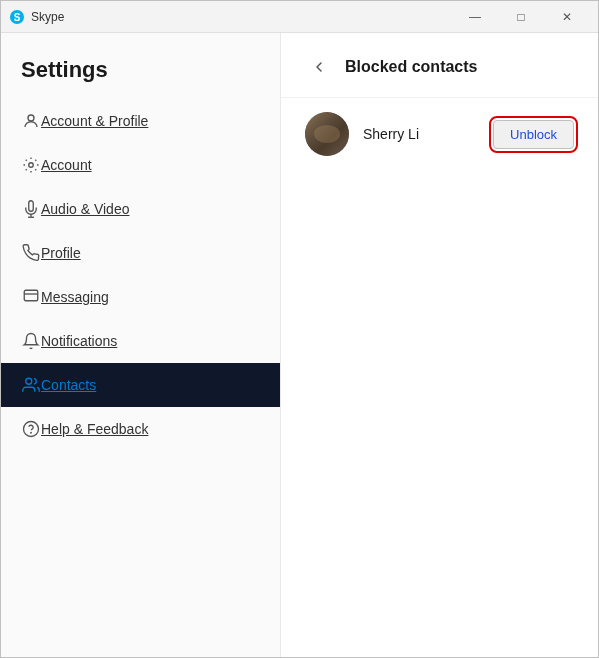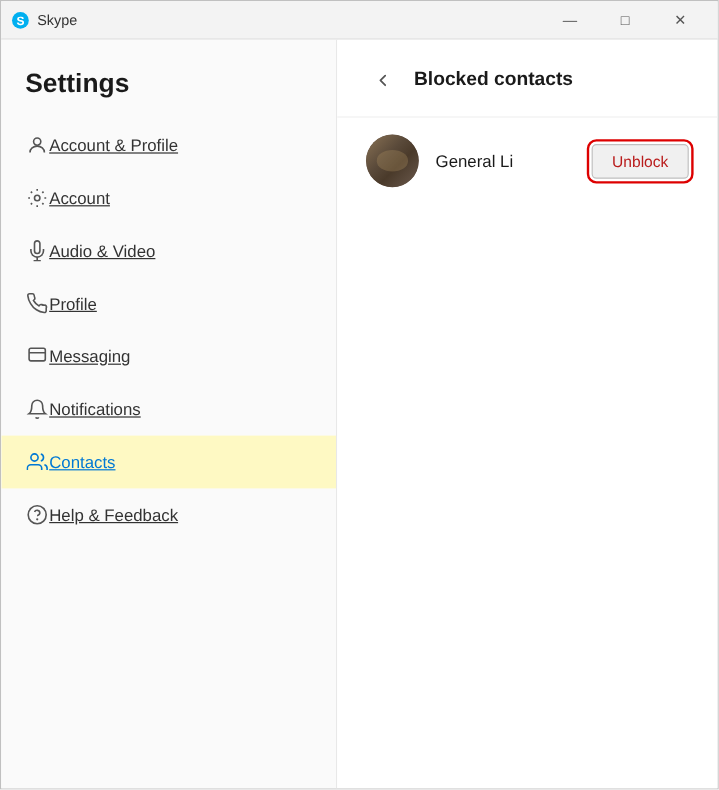--- a/index.html
+++ b/index.html
@@ -79,21 +79,21 @@
       display: flex;
       align-items: center;
       padding: 12px 20px;
       cursor: pointer;
       gap: 0;
       color: #333;
       font-size: 14px;
       text-decoration: underline;
     }
     .sidebar-item.active {
-      background: #fef9c3;
+      background: #0f172a;
       color: #0078d4;
     }
     .sidebar-item-icon {
       width: 20px;
       height: 20px;
       display: flex;
       align-items: center;
       justify-content: center;
       font-size: 16px;
       flex-shrink: 0;
@@ -169,21 +169,21 @@
       font-size: 14px;
       color: #1a1a1a;
       flex: 1;
     }
     .unblock-btn {
       border: 1px solid #c0c0c0;
       background: #f0f0f0;
       padding: 6px 16px;
       border-radius: 4px;
       font-size: 13px;
-      color: #b91c1c;
+      color: #1d4ed8;
       cursor: pointer;
       outline: 2px solid #d00;
       outline-offset: 2px;
     }
 
     
   </style>
 </head>
 <body>
 
@@ -302,18 +302,18 @@
             <polyline points="15 18 9 12 15 6"></polyline>
           </svg>
         </button>
         <span class="main-header-title">Blocked contacts</span>
       </div>
 
       <div class="contact-row">
         <div class="contact-avatar">
           <div class="avatar-img"></div>
         </div>
-        <span class="contact-name">General Li</span>
+        <span class="contact-name">Sherry Li</span>
         <button class="unblock-btn">Unblock</button>
       </div>
     </div>
   </div>
 </div>
 
 </body></html>

